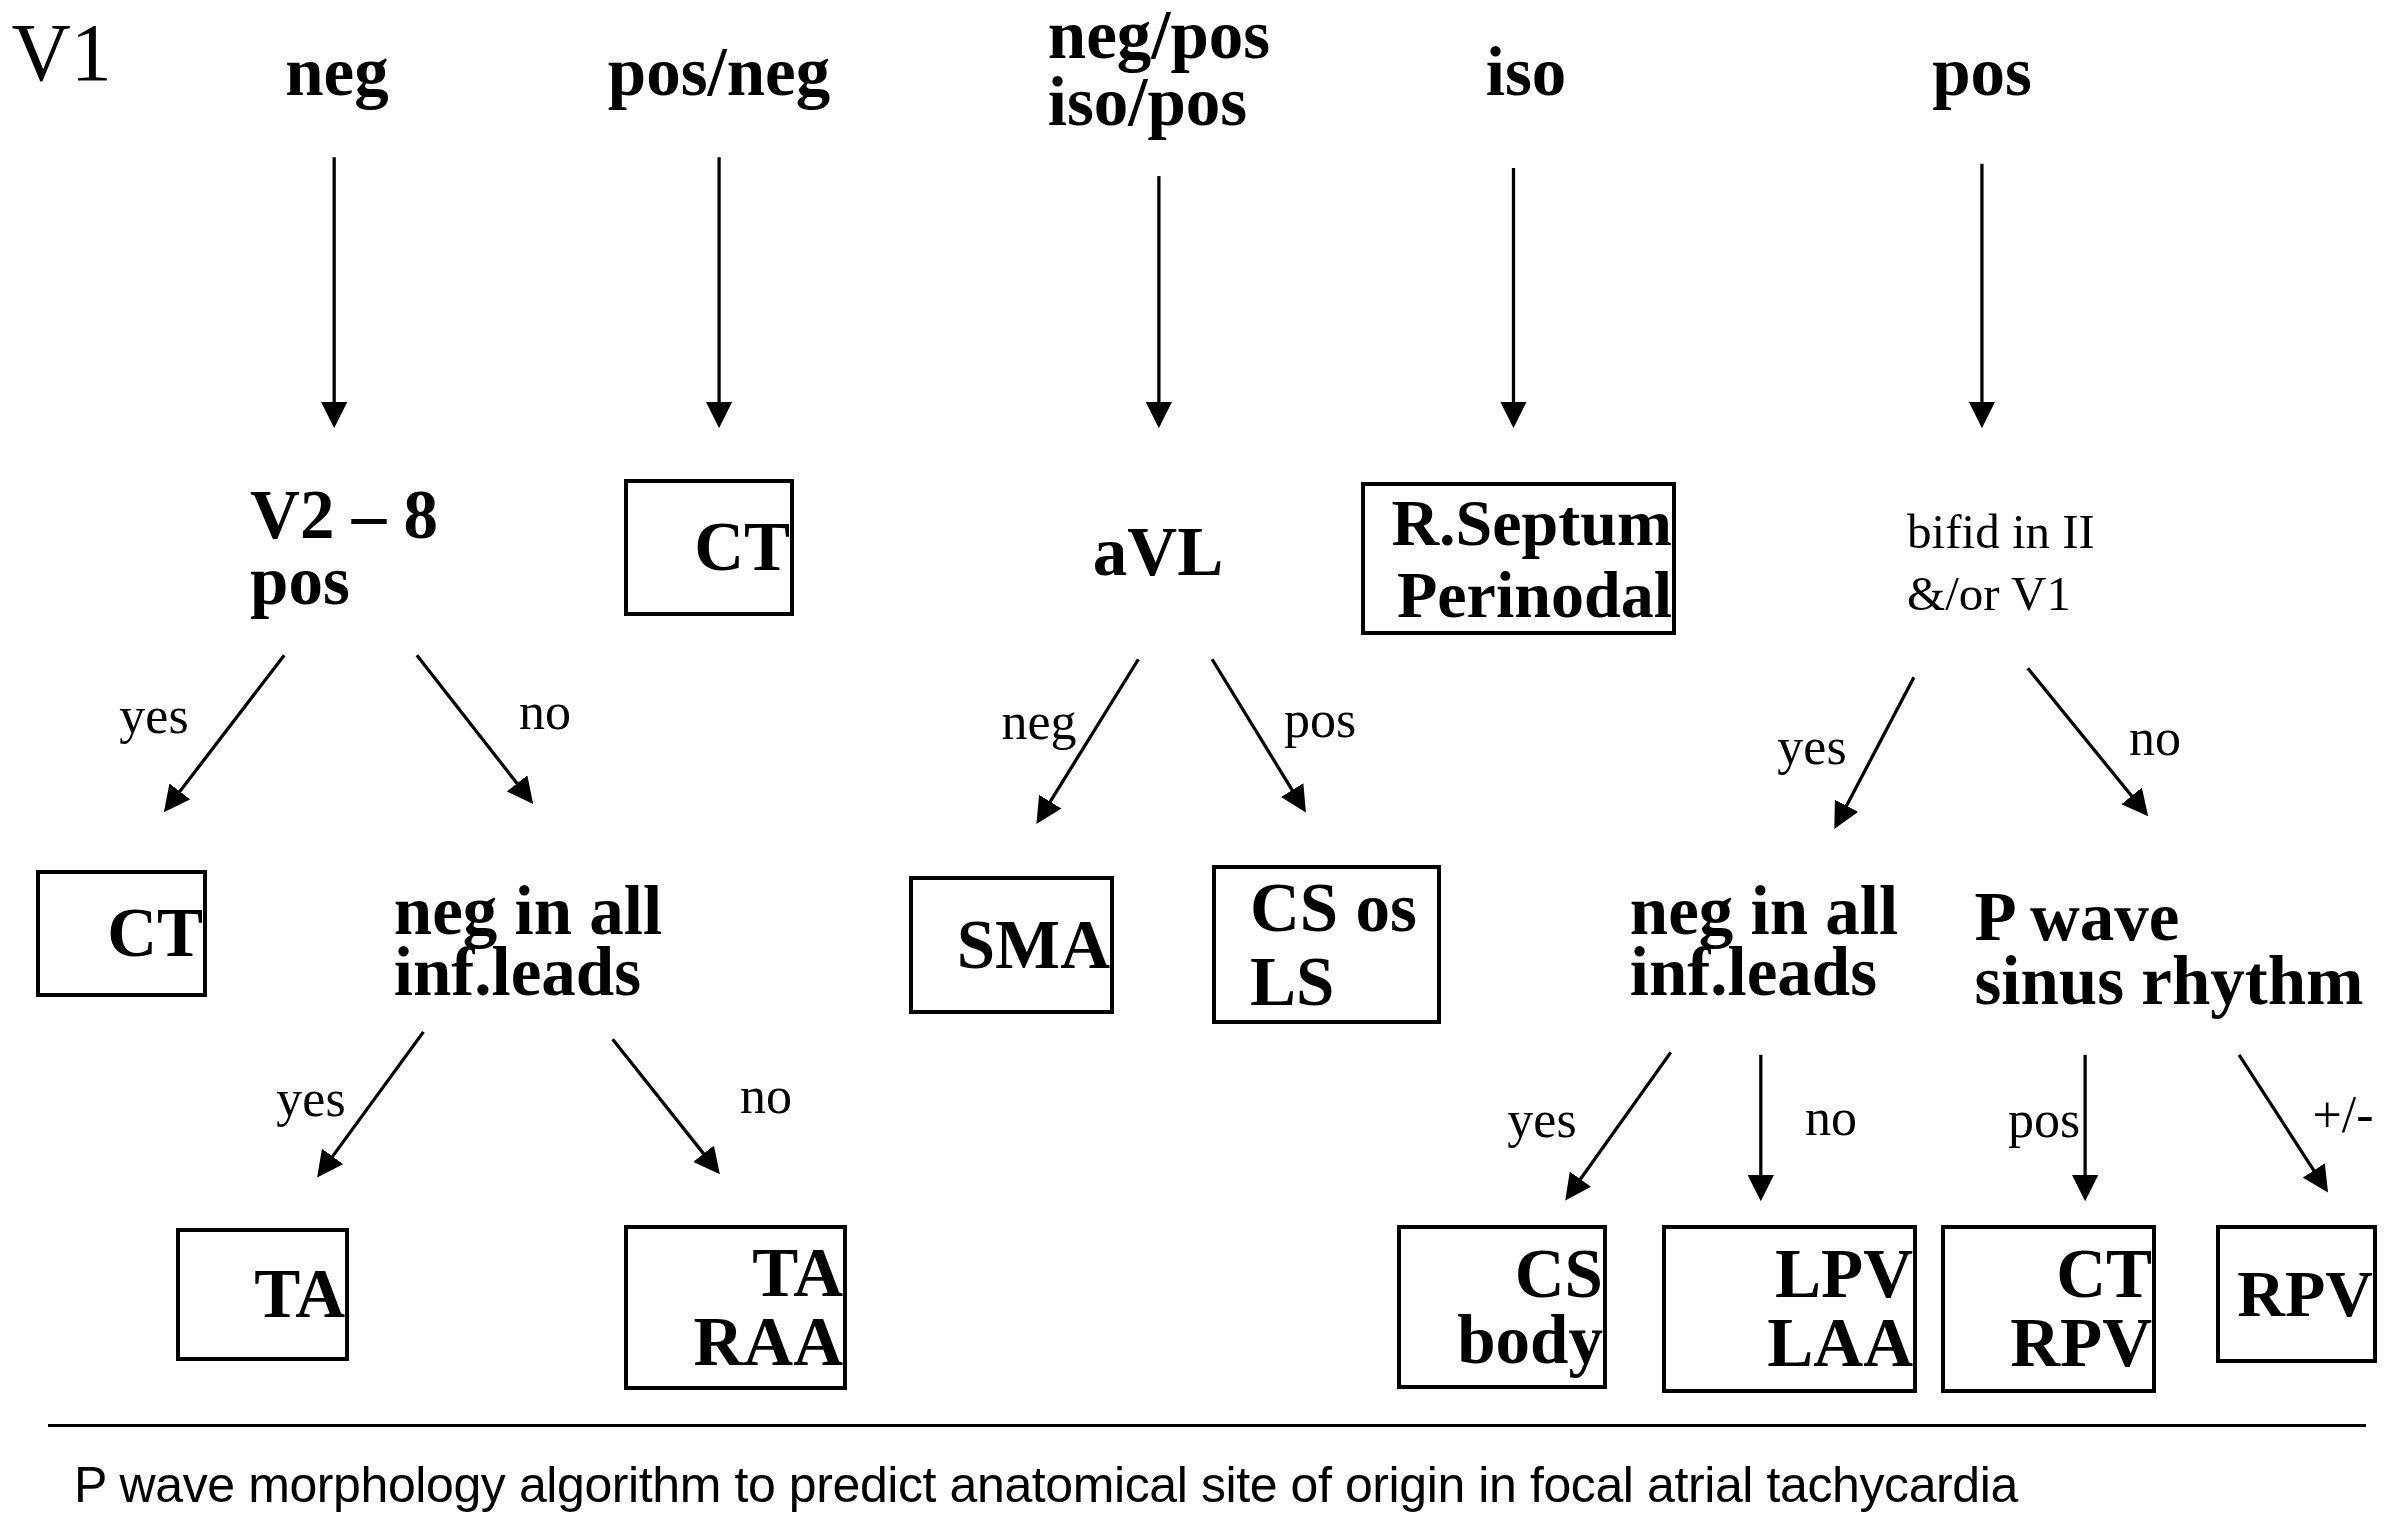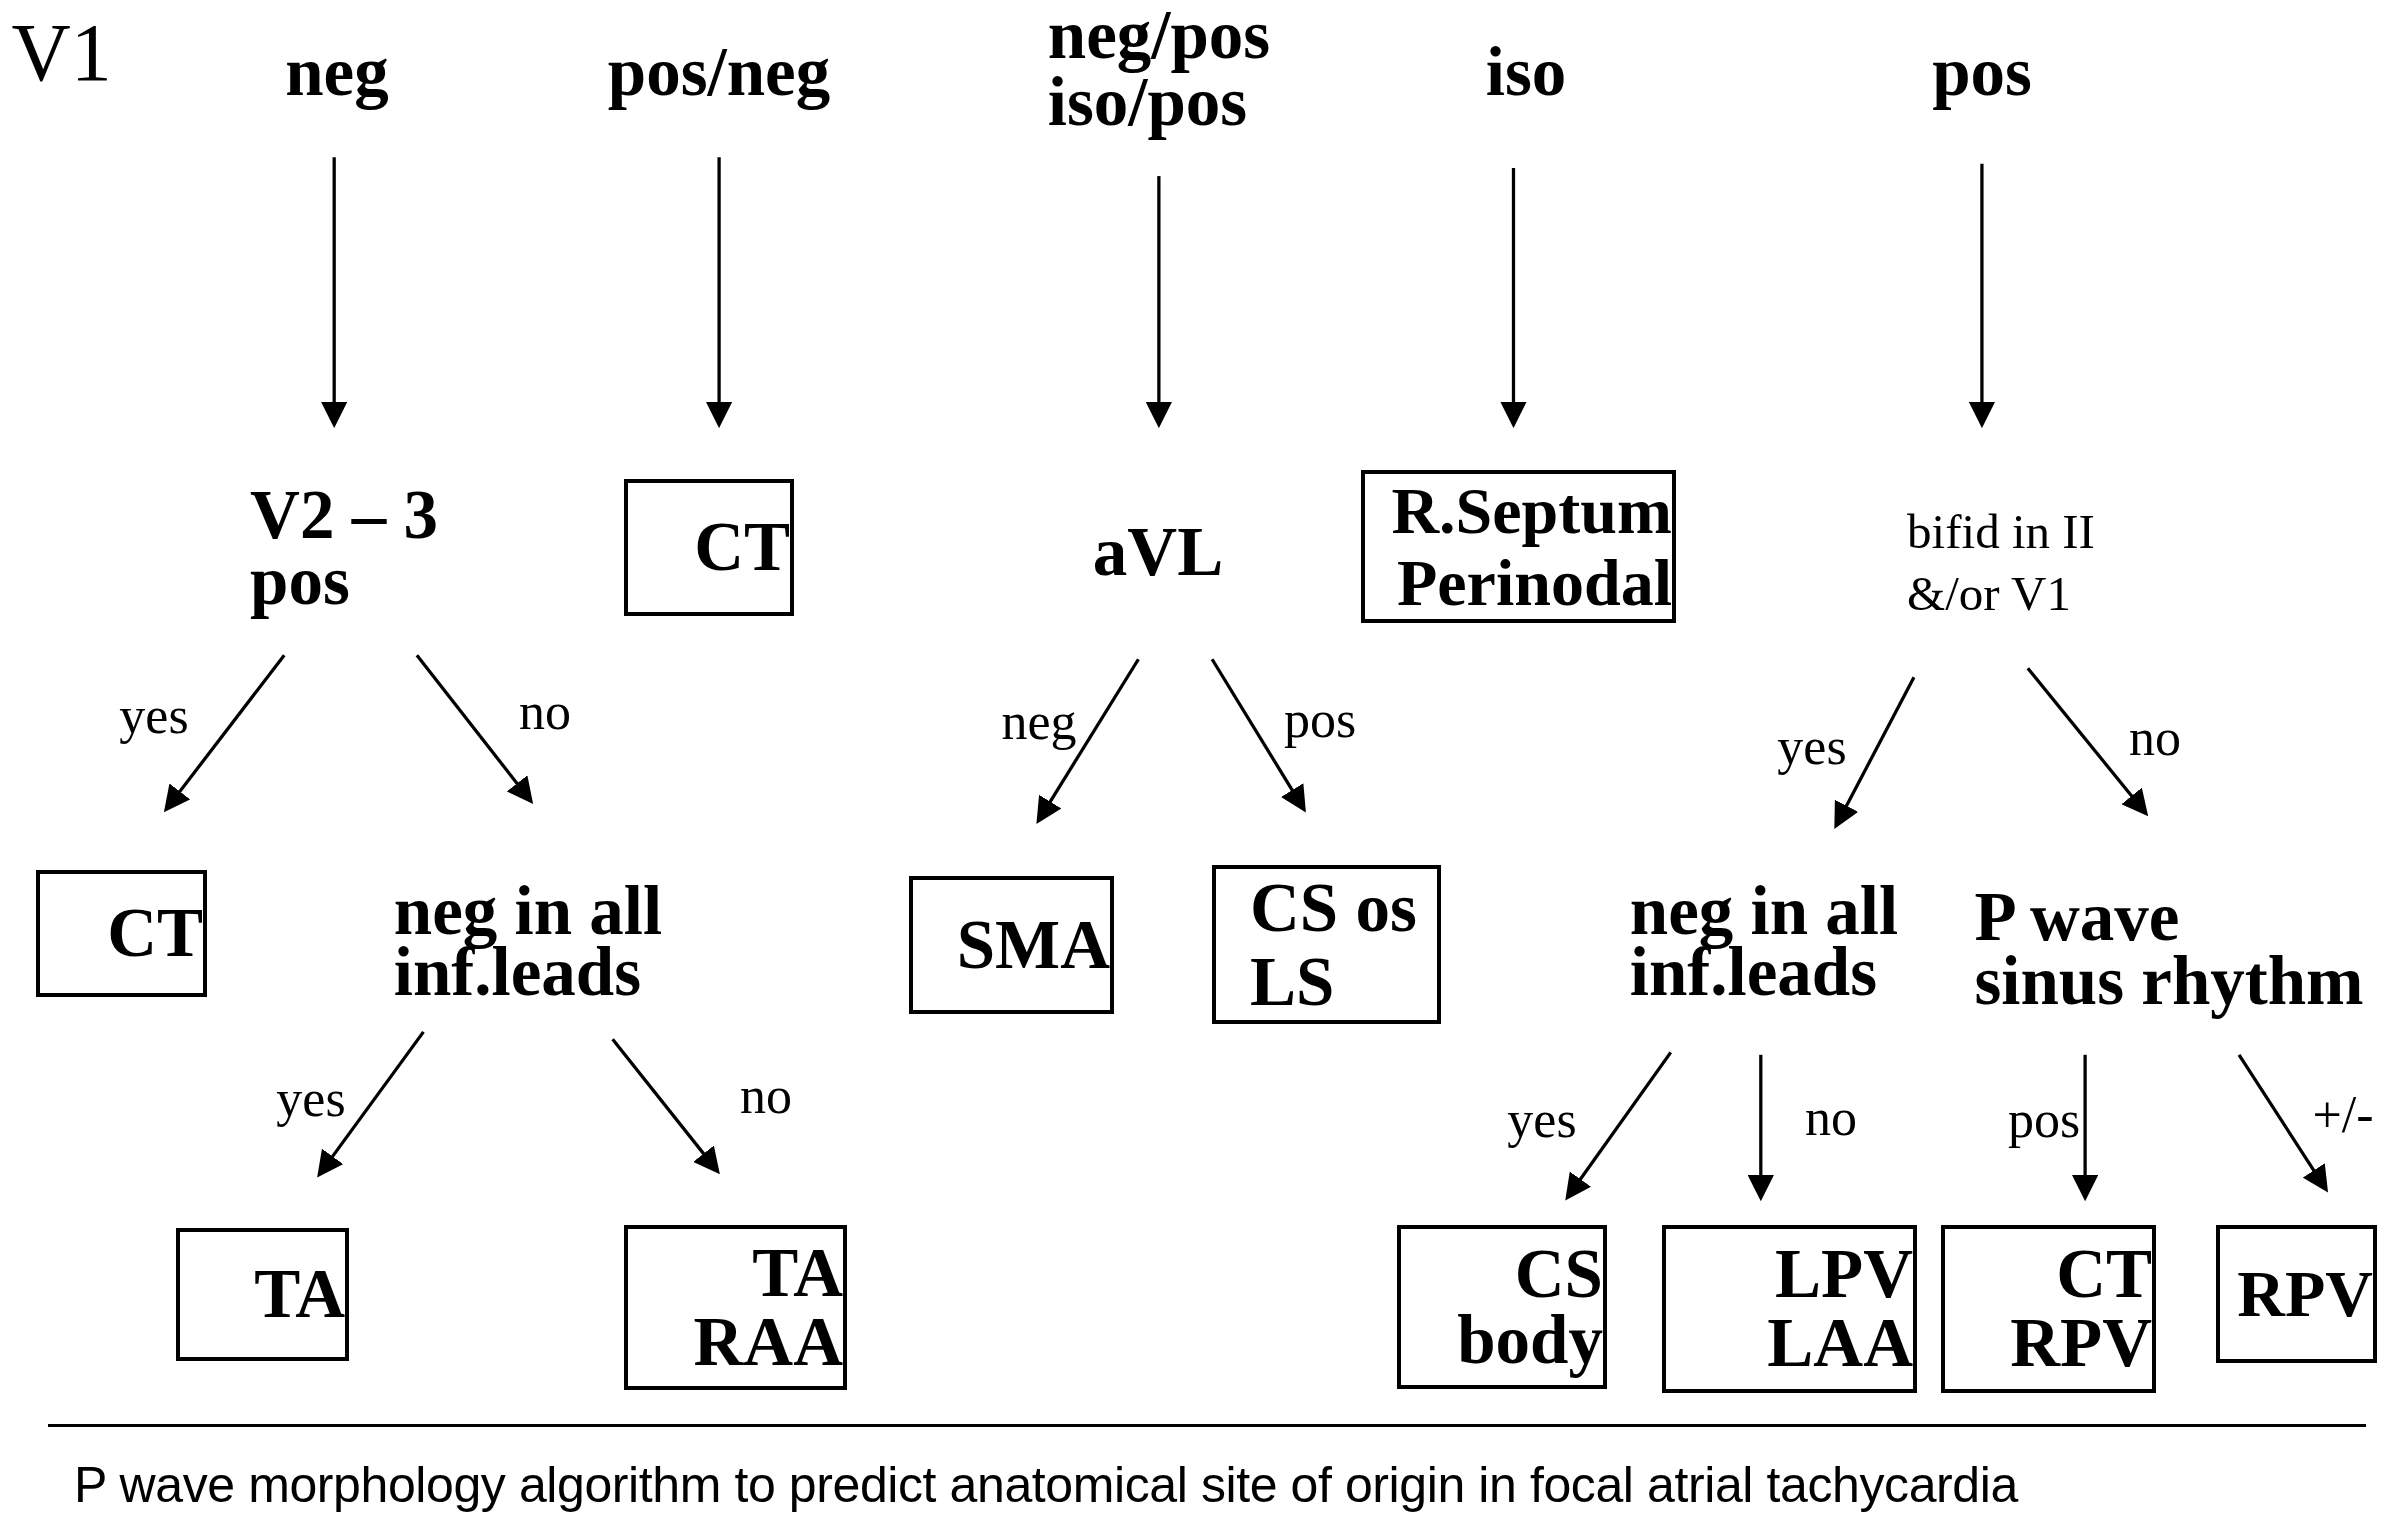--- a/index.html
+++ b/index.html
@@ -99,28 +99,28 @@
   <div class="lbl bold f-node" style="left:337px; top:38px;">neg</div>
   <div class="lbl bold f-node" style="left:719px; top:38px;">pos/neg</div>
   <div class="lbl bold f-node two-line" style="left:1159px; top:1.6px; line-height:67px;">
     <span>neg/pos</span>
     <span>iso/pos</span>
   </div>
   <div class="lbl bold f-node" style="left:1526px; top:38px;">iso</div>
   <div class="lbl bold f-node" style="left:1982px; top:38px;">pos</div>
 
   <div class="lbl bold f-node two-line" style="left:344px; top:482px; line-height:66px;">
-    <span>V2 – 3</span>
+    <span>V2 – 8</span>
     <span>pos</span>
   </div>
   <div class="node-box" style="left:624px; top:479px; width:170px; height:137px;">
     <span>CT</span>
   </div>
   <div class="lbl bold f-node" style="left:1158px; top:518px;">aVL</div>
-  <div class="node-box" style="left:1361px; top:470px; width:315px; height:153px; line-height:72px; font-size:66px;">
+  <div class="node-box" style="left:1361px; top:482px; width:315px; height:153px; line-height:72px; font-size:66px;">
     <span>R.Septum</span>
     <span>Perinodal</span>
   </div>
   <div class="lbl f-node80 two-line" style="left:2001px; top:501px; line-height:62px;">
     <span>bifid in II</span>
     <span>&amp;/or V1</span>
   </div>
 
   <div class="lbl f-edge" style="left:154px; top:690px;">yes</div>
   <div class="lbl f-edge" style="left:545px; top:686px;">no</div>

